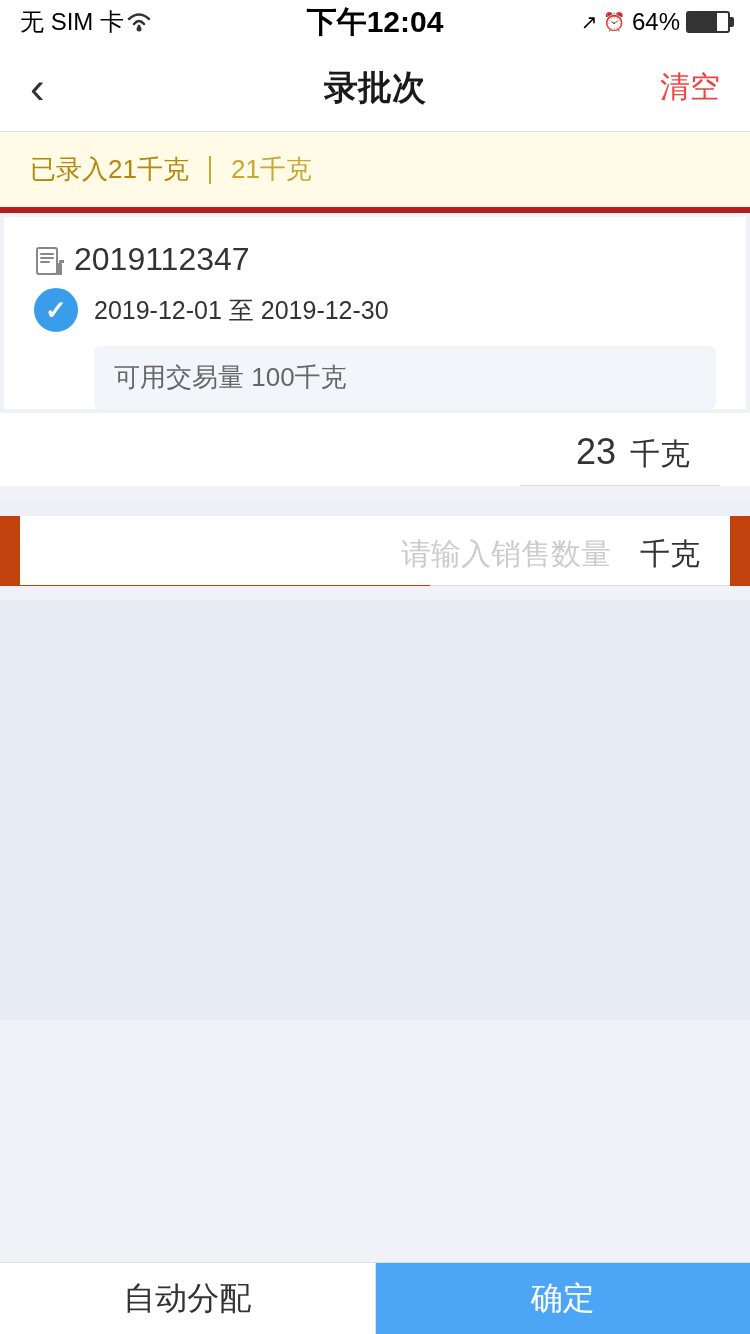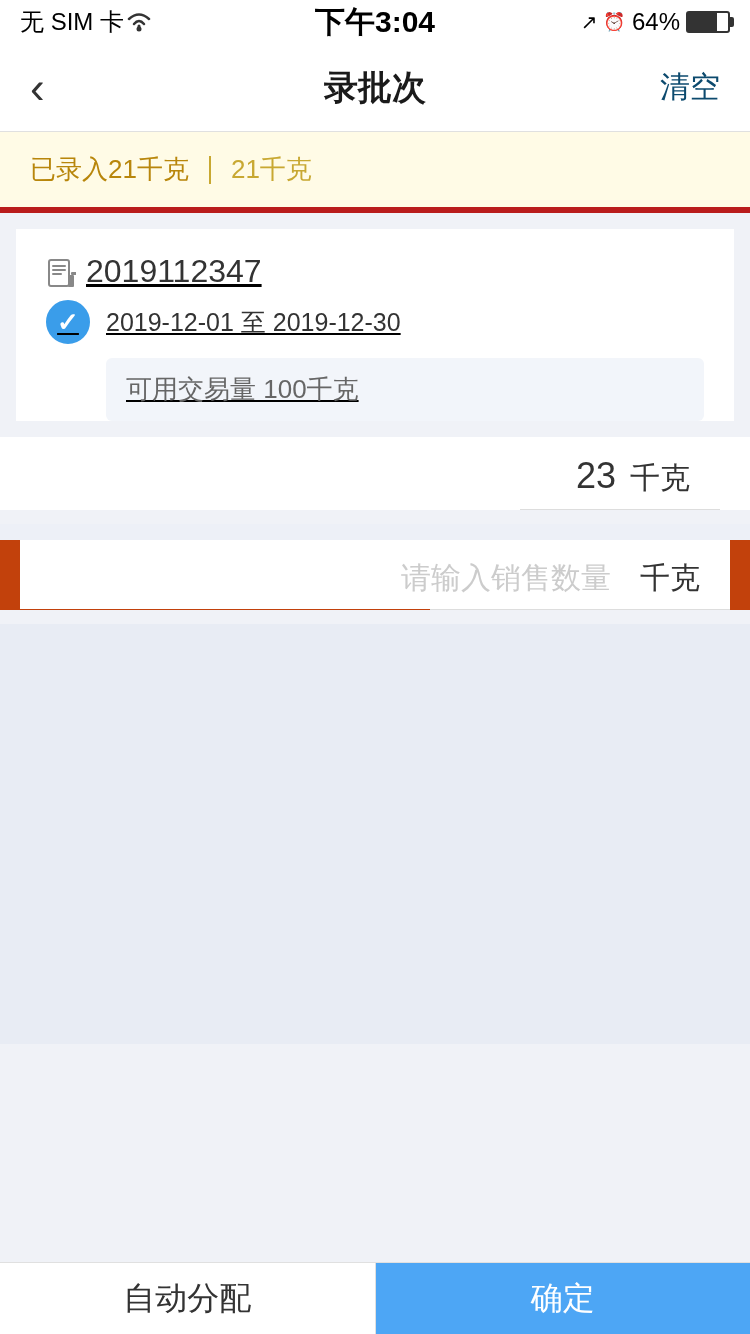--- a/index.html
+++ b/index.html
@@ -81,21 +81,21 @@
     .nav-title {
       font-size: 34px;
       font-weight: 600;
       color: #1a1a1a;
       position: absolute;
       left: 50%;
       transform: translateX(-50%);
     }
     .nav-clear {
       font-size: 30px;
-      color: #0c4a6e;
+      color: #ef4444;
       cursor: pointer;
     }
 
     
     .info-banner {
       background: #fffbe6;
       padding: 20px 30px;
       display: flex;
       align-items: center;
       gap: 20px;
@@ -112,23 +112,22 @@
     }
     .info-banner-value {
       font-size: 26px;
       color: #c8a832;
       font-weight: 500;
     }
 
     
     .batch-card {
       background: #fff;
-      margin: 16px;
+      margin: 4px;
       padding: 24px 30px 0 30px;
-      text-decoration: underline;
     }
 
     .batch-header {
       display: flex;
       align-items: center;
       gap: 10px;
       margin-bottom: 10px;
     }
     .batch-icon {
       color: #666;
@@ -287,21 +286,21 @@
     <span>无 SIM 卡</span>
     <span>
       <svg width="30" height="22" viewBox="0 0 30 22">
         <path d="M15 18 Q15 14 15 18" stroke="#333" stroke-width="3" fill="none"></path>
         <path d="M10 14 Q15 8 20 14" stroke="#333" stroke-width="2.5" fill="none" stroke-linecap="round"></path>
         <path d="M5 9 Q15 0 25 9" stroke="#333" stroke-width="2.5" fill="none" stroke-linecap="round"></path>
         <circle cx="15" cy="19" r="2.5" fill="#333"></circle>
       </svg>
     </span>
   </div>
-  <div class="status-center">下午3:04</div>
+  <div class="status-center">下午12:04</div>
   <div class="status-right">
     <span style="font-size:20px;">↗</span>
     <span style="font-size:18px;">⏰</span>
     <span>64%</span>
     <span class="battery-icon"></span>
   </div>
 </div>
 
 <div class="nav-bar" style="position:relative;">
   <span class="nav-back" style="font-size:44px; font-weight:300;">‹</span>

